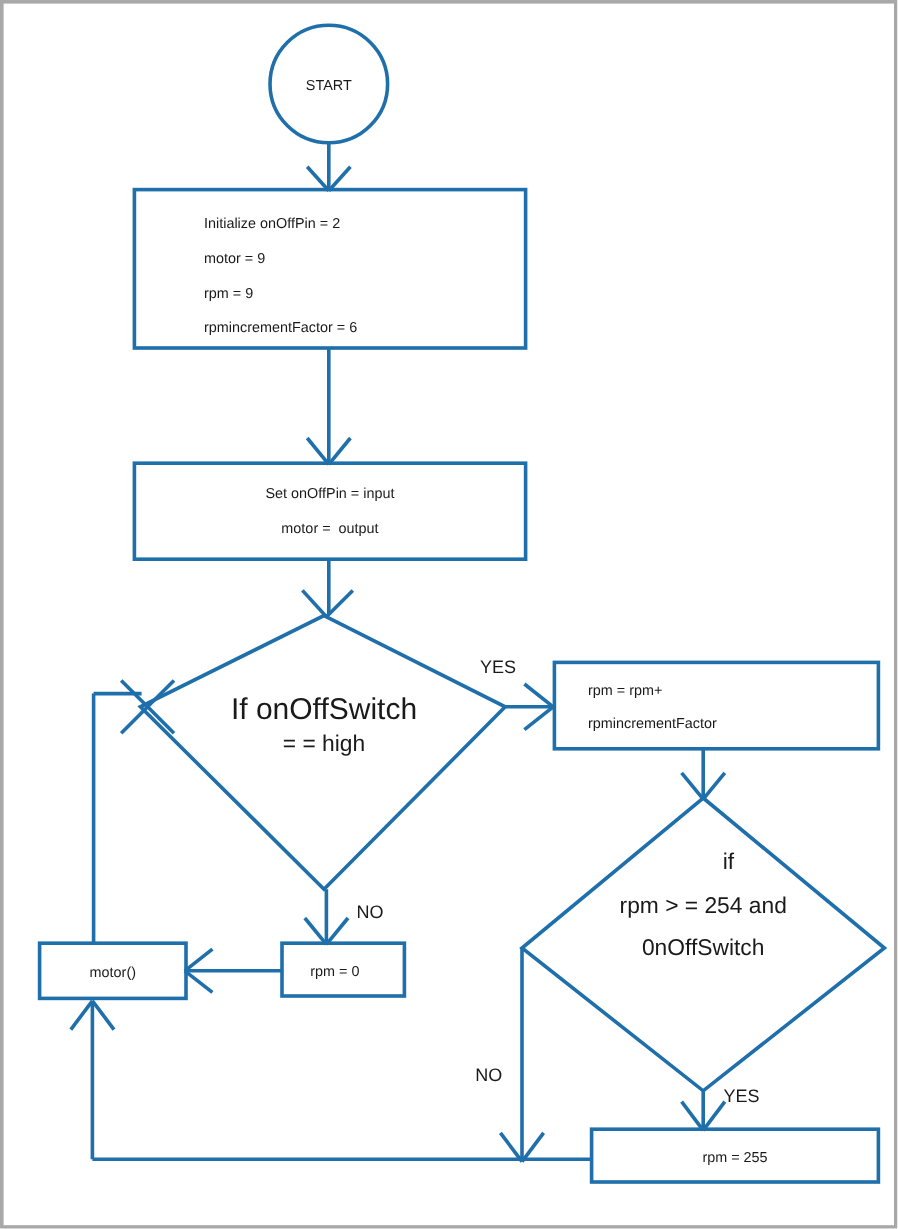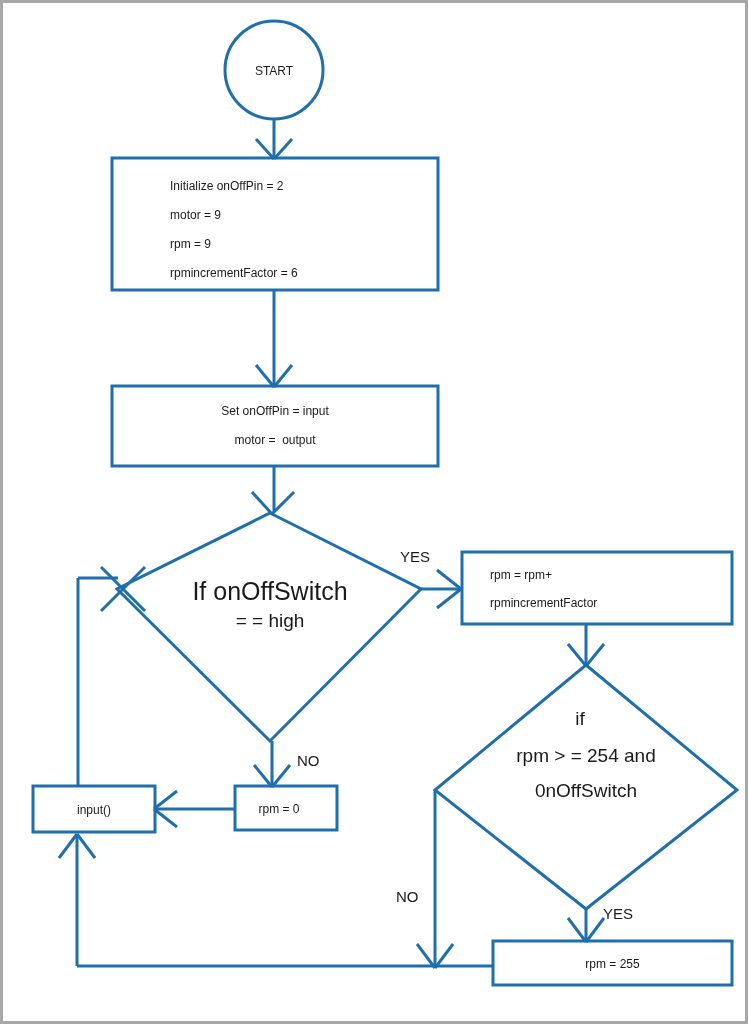--- a/index.html
+++ b/index.html
@@ -162,27 +162,27 @@
 
   <div class="node-text t-center" style="left:112px; top:398px; width:326px;">Set onOffPin = input</div>
   <div class="node-text t-center" style="left:112px; top:427px; width:326px;">motor =  output</div>
 
   <div class="node-text t-center" style="left:132px; top:578px; width:276px; font-size:25px;">If onOffSwitch</div>
   <div class="node-text t-center" style="left:132px; top:608px; width:276px; font-size:19px;">= = high</div>
 
   <div class="node-text t-left" style="left:490px; top:562px; width:242px;">rpm = rpm+</div>
   <div class="node-text t-left" style="left:490px; top:590px; width:242px;">rpmincrementFactor</div>
 
-  <div class="node-text t-center" style="left:460px; top:706px; width:240px; font-size:19px;">if</div>
+  <div class="node-text t-center" style="left:487px; top:706px; width:240px; font-size:19px;">if</div>
   <div class="node-text t-center" style="left:456px; top:743px; width:260px; font-size:19px;">rpm &gt; = 254 and</div>
   <div class="node-text t-center" style="left:456px; top:778px; width:260px; font-size:19px;">0nOffSwitch</div>
 
   <div class="node-text t-center" style="left:235px; top:796px; width:88px;">rpm = 0</div>
 
-  <div class="node-text t-center" style="left:33px; top:797px; width:122px;">input()</div>
+  <div class="node-text t-center" style="left:33px; top:797px; width:122px;">motor()</div>
 
   <div class="node-text t-center" style="left:493px; top:951px; width:239px;">rpm = 255</div>
 
   <div class="edge-label" style="left:400px; top:548px;">YES</div>
   <div class="edge-label" style="left:297px; top:752px;">NO</div>
   <div class="edge-label" style="left:603px; top:905px;">YES</div>
   <div class="edge-label" style="left:396px; top:888px;">NO</div>
 
   <div id="frame"></div>
 </div>

